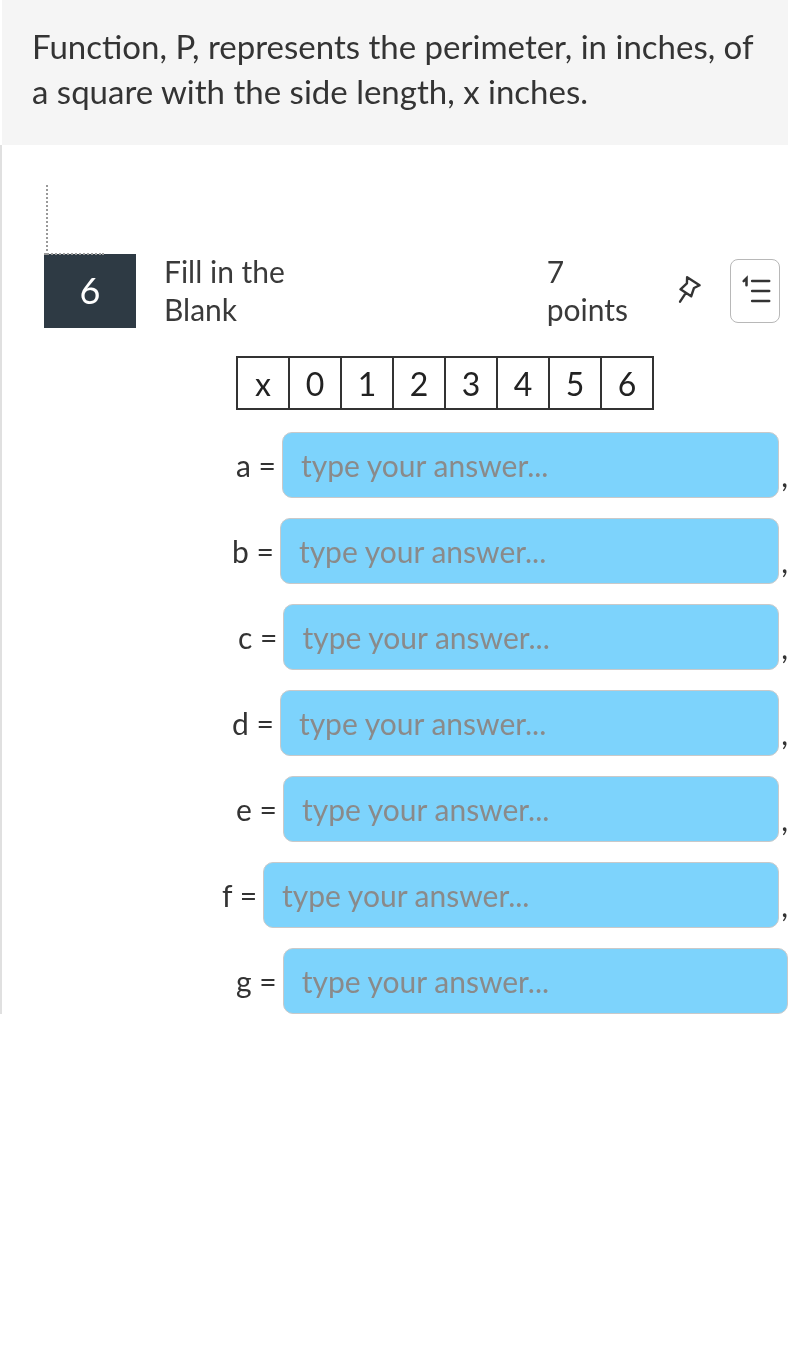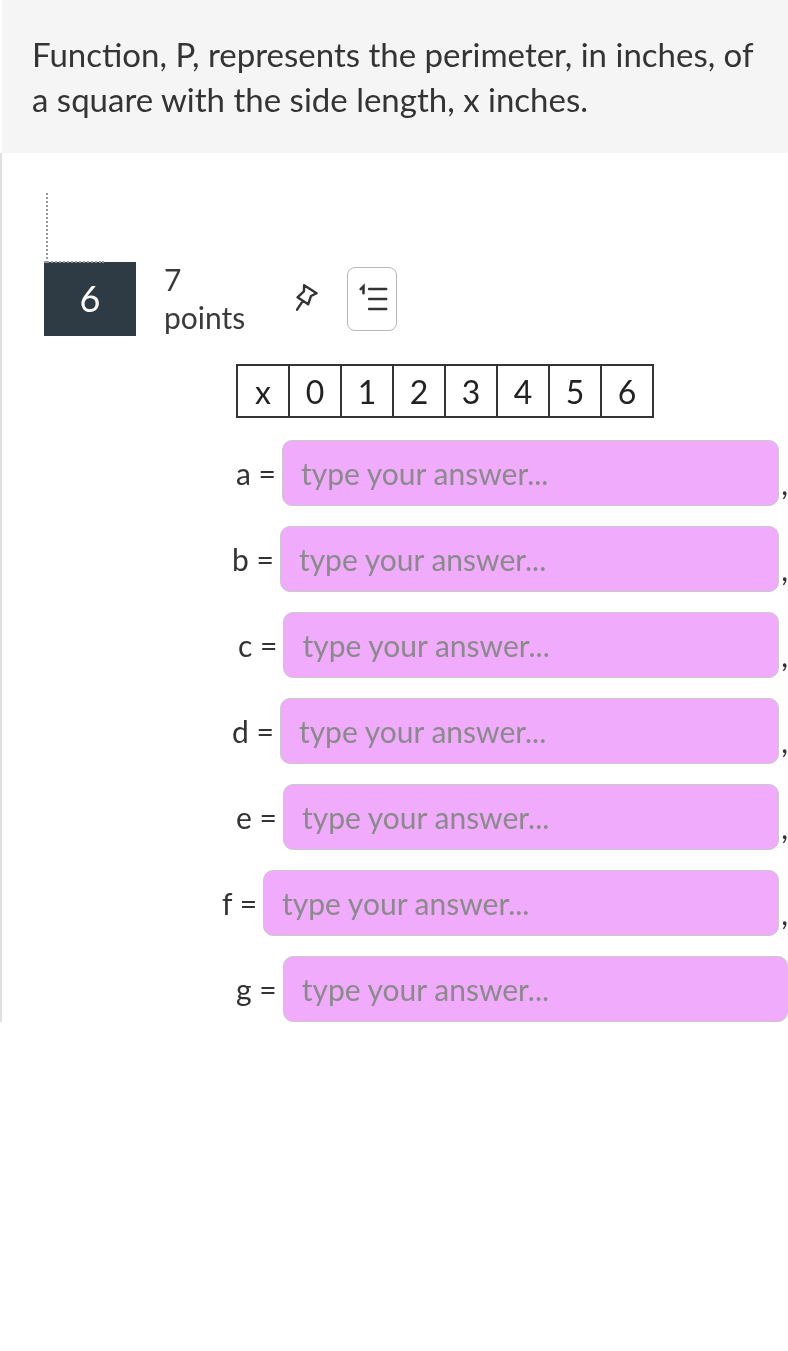--- a/index.html
+++ b/index.html
@@ -9,21 +9,21 @@
     }
     body {
       font-family: "Segoe UI", "Lato", -apple-system, sans-serif;
       color: #3a3a3a;
       font-size: 30px;
       line-height: 1.35;
       background: #fff;
     }
     .intro-box {
       background: #f5f5f5;
-      padding: 32px 30px 32px 30px;
+      padding: 24px 30px 32px 30px;
       border-left: 2px solid #fff;
     }
     .intro-text {
       color: #343434;
       font-size: 33px;
       line-height: 1.35;
     }
     .main {
       border-left: 2px solid #e0e0e0;
       margin-top: 0;
@@ -136,21 +136,21 @@
     .answer-input {
       flex: 1;
       border: 1px solid #c9c9c9;
       border-radius: 10px;
       height: 66px;
       padding: 6px 18px;
       font-size: 30px;
       color: #6a6a6a;
       font-family: inherit;
       outline: none;
-      background: #f0abfc;
+      background: #7dd3fc;
       min-width: 0;
     }
     .answer-input::placeholder {
       color: #8a8a8a;
     }
     .trailing-comma {
       font-size: 30px;
       color: #333;
       margin-left: 2px;
       position: relative;
@@ -174,20 +174,24 @@
 
 <div class="main">
 
   <div class="drag-corner">
     <div class="dotted-v"></div>
     <div class="dotted-h"></div>
   </div>
 
   <div class="question-row">
     <div class="q-number">6</div>
+    <div class="q-type">
+      <div>Fill in the</div>
+      <div>Blank</div>
+    </div>
     <div class="q-points">
       <div>7</div>
       <div>points</div>
     </div>
     <div class="icons-right">
       <div class="icon-btn">
         <svg width="36" height="36" viewBox="0 0 24 24" fill="none" stroke="#333" stroke-width="1.6" stroke-linecap="round" stroke-linejoin="round">
           <path d="M14 3l7 7-4 1-3 5-3-3-5 5 5-5-3-3 5-3 1-4z" transform="rotate(-12 12 12)"></path>
         </svg>
       </div>

